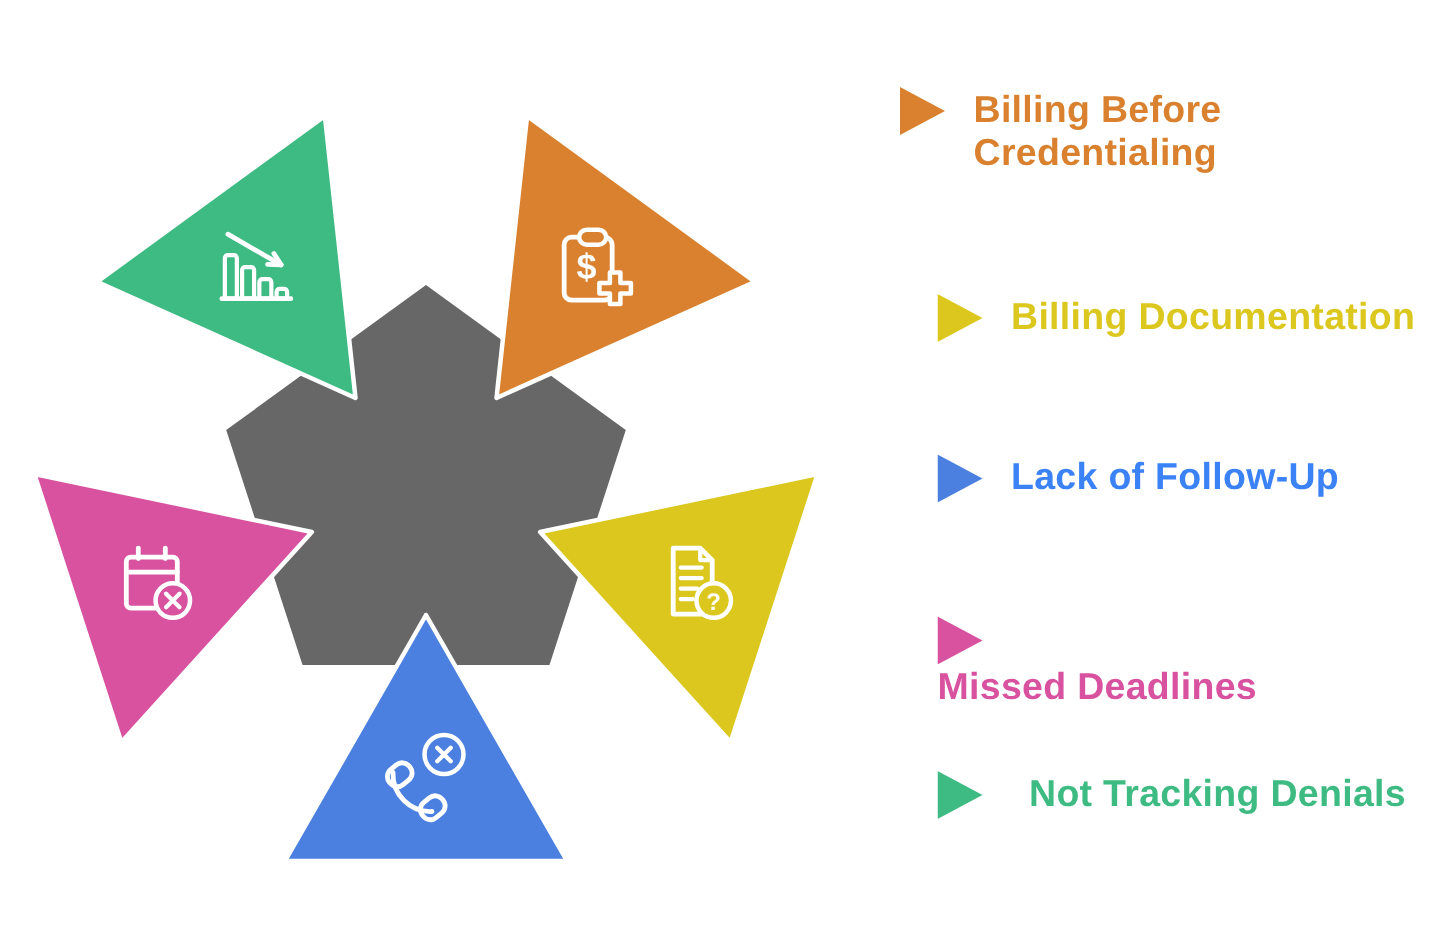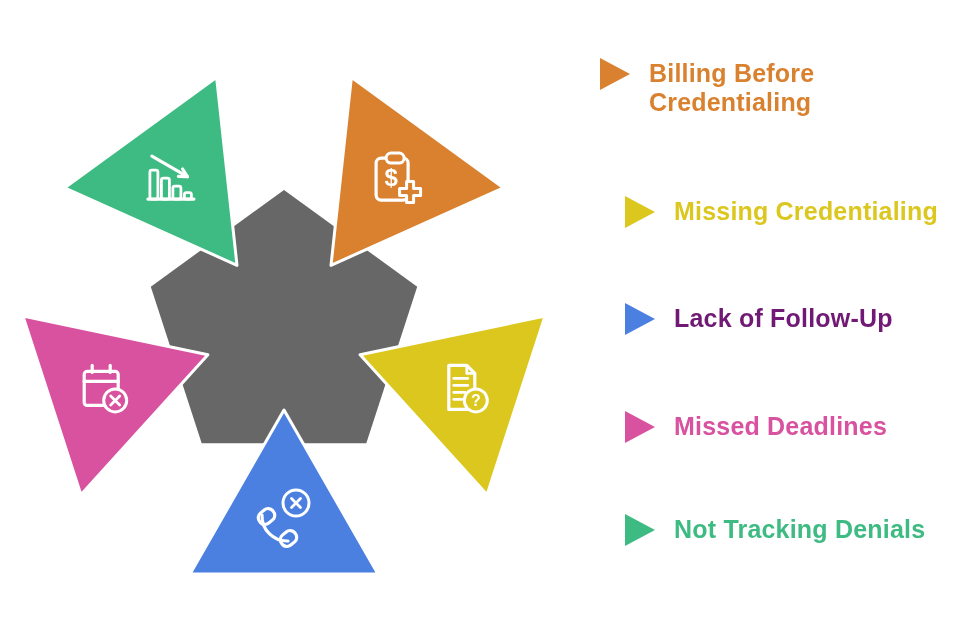--- a/index.html
+++ b/index.html
@@ -93,37 +93,37 @@
     <svg class="legend-arrow" width="30" height="32" viewBox="0 0 30 32">
       <polygon points="0,0 30,16 0,32" fill="#D9812E"></polygon>
     </svg>
     <span class="legend-label wrap" style="color: rgb(217, 129, 46);">Billing Before Credentialing</span>
   </div>
 
   <div class="legend-item" style="left:625px;top:196px;">
     <svg class="legend-arrow" width="30" height="32" viewBox="0 0 30 32">
       <polygon points="0,0 30,16 0,32" fill="#DCC71E"></polygon>
     </svg>
-    <span class="legend-label" style="color: rgb(220, 199, 30);">Missing Credentialing</span>
+    <span class="legend-label" style="color: rgb(220, 199, 30);">Billing Documentation</span>
   </div>
 
   <div class="legend-item" style="left:625px;top:303px;">
     <svg class="legend-arrow" width="30" height="32" viewBox="0 0 30 32">
       <polygon points="0,0 30,16 0,32" fill="#4B80E1"></polygon>
     </svg>
-    <span class="legend-label" style="color: #701a75;">Lack of Follow-Up</span>
+    <span class="legend-label" style="color: #3b82f6;">Lack of Follow-Up</span>
   </div>
 
-  <div class="legend-item" style="left:625px;top:411px;">
+  <div class="legend-item" style="left:625px;top:411px;flex-direction:column;">
     <svg class="legend-arrow" width="30" height="32" viewBox="0 0 30 32">
       <polygon points="0,0 30,16 0,32" fill="#D8529F"></polygon>
     </svg>
     <span class="legend-label" style="color: rgb(216, 82, 159);">Missed Deadlines</span>
   </div>
 
   <div class="legend-item" style="left:625px;top:514px;">
     <svg class="legend-arrow" width="30" height="32" viewBox="0 0 30 32">
       <polygon points="0,0 30,16 0,32" fill="#3EBB82"></polygon>
     </svg>
-    <span class="legend-label" style="color: rgb(62, 187, 130);">Not Tracking Denials</span>
+    <span class="legend-label" style="color: rgb(62, 187, 130); margin-left: 12px;">Not Tracking Denials</span>
   </div>
 
 </div>
 
 </body></html>

